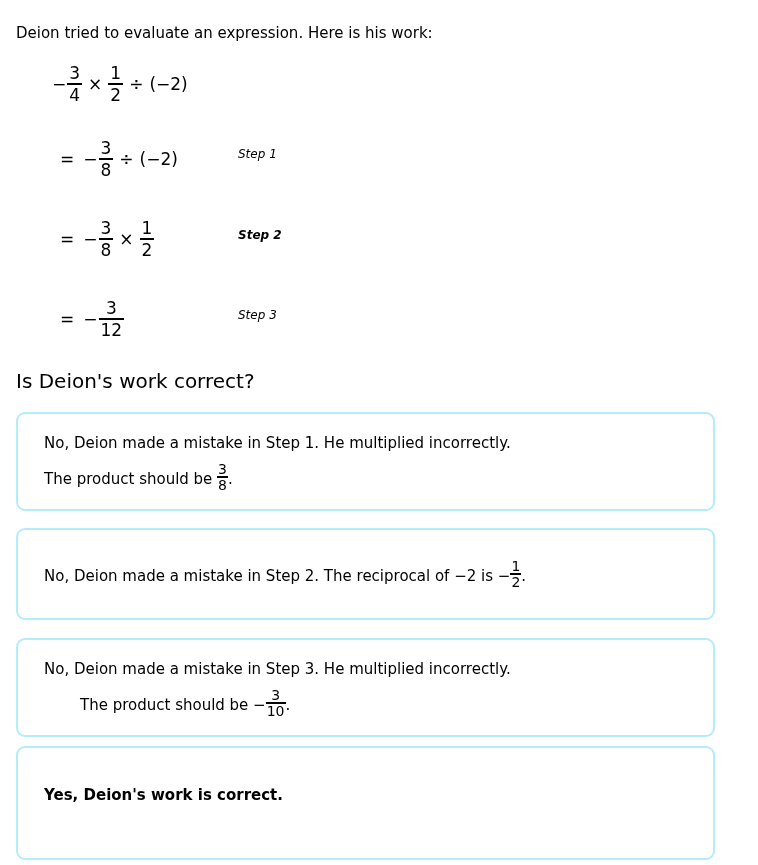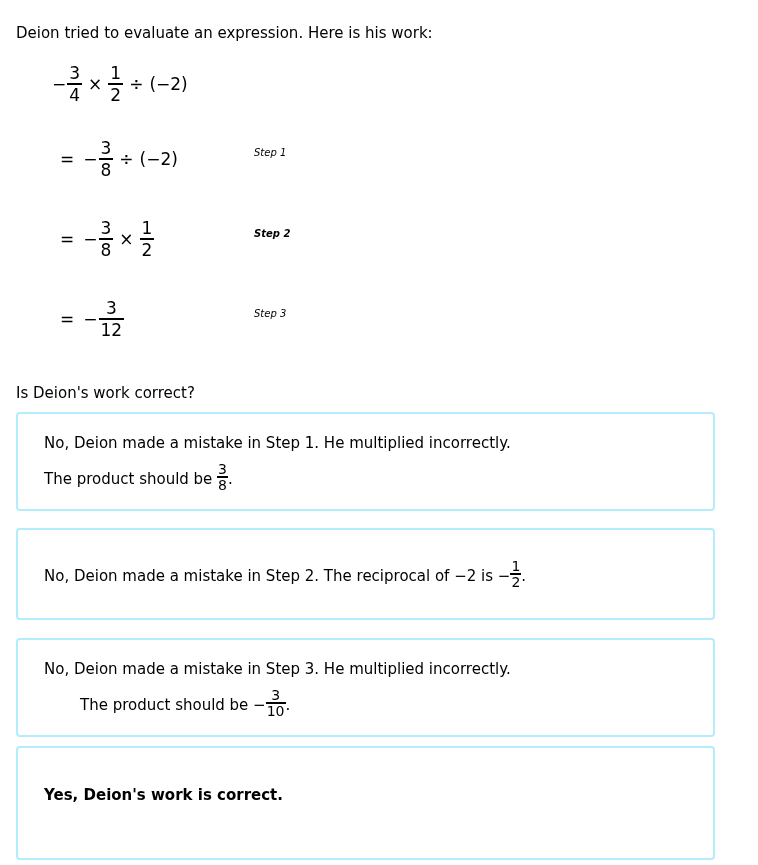--- a/index.html
+++ b/index.html
@@ -73,54 +73,53 @@
     display: block;
     padding: 0 2px;
   }
 
   .expr-row {
     position: absolute;
     white-space: nowrap;
   }
   .step-label {
     position: absolute;
-    left: 254px;
+    left: 238px;
     font-style: italic;
-    font-size: 10px;
+    font-size: 12px;
     white-space: nowrap;
   }
 
   .expr0 { left: 52px;  top: 64px;  }
   .expr1 { left: 60px;  top: 139px; }
   .expr2 { left: 60px;  top: 219px; }
   .expr3 { left: 60px;  top: 299px; }
 
   .lbl1 { top: 147px; }
   .lbl2 { top: 228px; font-weight: bold; }
   .lbl3 { top: 308px; font-style: italic; }
 
   
   .question {
     position: absolute;
     left: 16px;
     top: 371px;
-    font-size: 15px;
+    font-size: 20px;
     line-height: 20px;
     white-space: nowrap;
-    margin-top: 12px;
   }
 
   
   .option {
     position: absolute;
     left: 16px;
     width: 699px;
     box-sizing: border-box;
     border: 2px solid #b3ecfb;
-    border-radius: 4px;
+    border-radius: 9px;
     background: #ffffff;
   }
   .option .otext {
     position: absolute;
     left: 26px;
     font-size: 15px;
     line-height: 37px;
     white-space: nowrap;
   }
 

